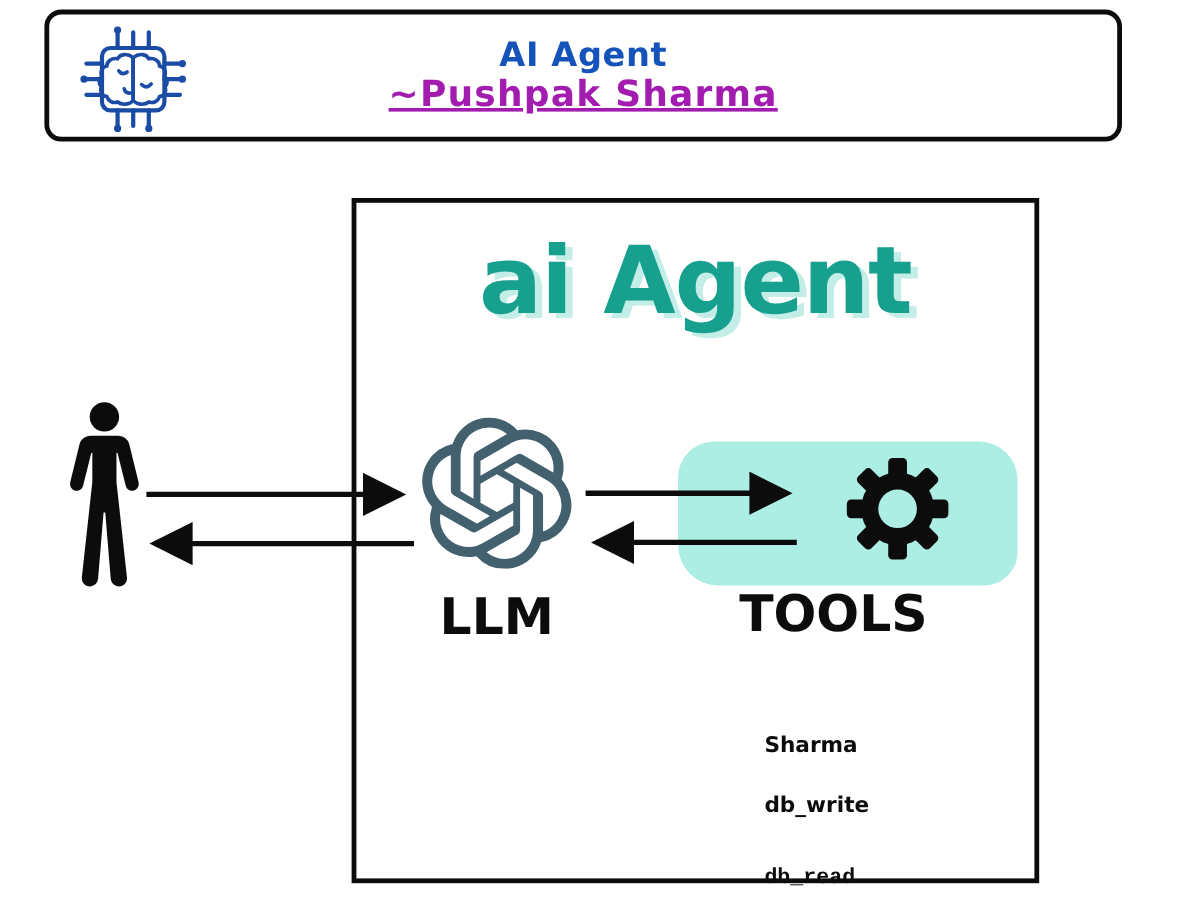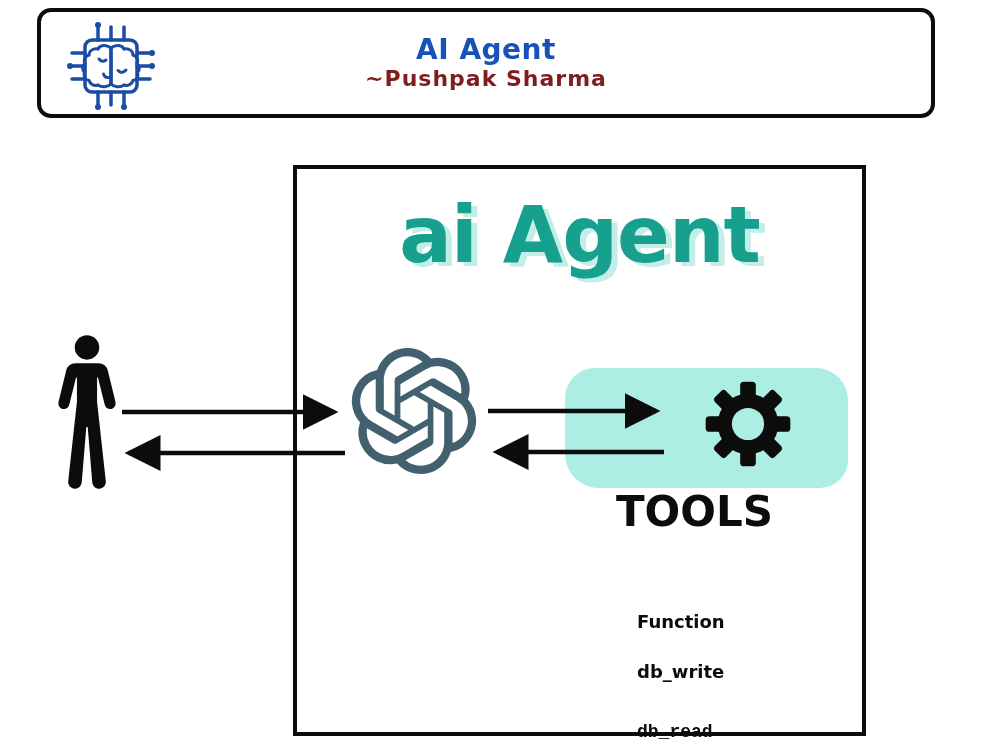--- a/index.html
+++ b/index.html
@@ -14,21 +14,21 @@
   }
   .brainchip{position:absolute;left:18px;top:2px;width:104px;height:104px;}
   .header-titles{
     position:absolute;left:0;top:0;width:100%;height:100%;
     display:flex;flex-direction:column;align-items:center;justify-content:center;gap:4px;
   }
   .header-title{
     color:#1553bb;font-size:28px;font-weight:bold;letter-spacing:.5px;line-height:1;
   }
   .header-author{
-    color:#7f1d1d;font-size:22px;font-weight:bold;letter-spacing:1px;line-height:1;
+    color:#a21caf;font-size:30px;font-weight:bold;letter-spacing:1px;line-height:1;text-decoration:underline;
   }
   
   .main-box{
     position:absolute;left:293px;top:165px;width:573px;height:571px;
     border:4px solid #0c0c0c;background:#ffffff;box-sizing:border-box;
   }
   .diagram-title{
     position:absolute;left:293px;top:193px;width:573px;text-align:center;
     color:#17a08e;font-size:78px;font-weight:bold;line-height:1.1;letter-spacing:-1px;
     text-shadow:6px 4px 0 #c2eee7;
@@ -121,23 +121,24 @@
 
   <svg class="person" viewBox="0 0 80 180" fill="#0c0c0c">
     <circle cx="40" cy="15" r="14"></circle>
     <path d="M27 33 C21.5 33 17.5 36.5 16.3 41 L7.5 77 C6.6 81 8.8 84.5 12.2 85.3 C15.6 86.1 18.8 84 19.7 80.5 L27.5 49.5 L28.5 49.5 L28.5 77 L18.5 168 C18.1 172.5 21.5 176.5 26 176.5 C30.2 176.5 33.6 173.3 34 169 L39.2 106 L40.8 106 L46 169 C46.4 173.3 49.8 176.5 54 176.5 C58.5 176.5 61.9 172.5 61.5 168 L51.5 77 L51.5 49.5 L52.5 49.5 L60.3 80.5 C61.2 84 64.4 86.1 67.8 85.3 C71.2 84.5 73.4 81 72.5 77 L63.7 41 C62.5 36.5 58.5 33 53 33 Z"></path>
   </svg>
 
   <svg class="openai-logo" viewBox="0 0 24 24">
     <path fill="#42606e" d="M22.2819 9.8211a5.9847 5.9847 0 0 0-.5157-4.9108 6.0462 6.0462 0 0 0-6.5098-2.9A6.0651 6.0651 0 0 0 4.9807 4.1818a5.9847 5.9847 0 0 0-3.9977 2.9 6.0462 6.0462 0 0 0 .7427 7.0966 5.98 5.98 0 0 0 .511 4.9107 6.051 6.051 0 0 0 6.5146 2.9001A5.9847 5.9847 0 0 0 13.2599 24a6.0557 6.0557 0 0 0 5.7718-4.2058 5.9894 5.9894 0 0 0 3.9977-2.9001 6.0557 6.0557 0 0 0-.7475-7.073zm-9.022 12.6081a4.4755 4.4755 0 0 1-2.8764-1.0408l.1419-.0804 4.7783-2.7582a.7948.7948 0 0 0 .3927-.6813v-6.7369l2.02 1.1686a.071.071 0 0 1 .038.052v5.5826a4.504 4.504 0 0 1-4.4945 4.4944zm-9.6607-4.1254a4.4708 4.4708 0 0 1-.5346-3.0137l.142.0852 4.783 2.7582a.7712.7712 0 0 0 .7806 0l5.8428-3.3685v2.3324a.0804.0804 0 0 1-.0332.0615L9.74 19.9502a4.4992 4.4992 0 0 1-6.1408-1.6464zM2.3408 7.8956a4.485 4.485 0 0 1 2.3655-1.9728V11.6a.7664.7664 0 0 0 .3879.6765l5.8144 3.3543-2.0201 1.1685a.0757.0757 0 0 1-.071 0l-4.8303-2.7865A4.504 4.504 0 0 1 2.3408 7.8956zm16.5963 3.8558L13.1038 8.364 15.1192 7.2a.0757.0757 0 0 1 .071 0l4.8303 2.7913a4.4944 4.4944 0 0 1-.6765 8.1042v-5.6772a.79.79 0 0 0-.407-.667zm2.0107-3.0231l-.142-.0852-4.7735-2.7818a.7759.7759 0 0 0-.7854 0L9.409 9.2297V6.8974a.0662.0662 0 0 1 .0284-.0615l4.8303-2.7866a4.4992 4.4992 0 0 1 6.6802 4.66zM8.3065 12.863l-2.02-1.1638a.0804.0804 0 0 1-.038-.0567V6.0742a4.4992 4.4992 0 0 1 7.3757-3.4537l-.142.0805L8.704 5.459a.7948.7948 0 0 0-.3927.6813zm1.0976-2.3654l2.602-1.4998 2.6069 1.4998v2.9994l-2.5974 1.4997-2.6067-1.4997Z"></path>
   </svg>
 
+  <div class="llm-label">LLM</div>
   <div class="tools-label">TOOLS</div>
 
-  <div class="detail d2">Function</div>
+  <div class="detail d2">Sharma</div>
   <div class="detail d3">db_write</div>
   <div class="detail d4">db_read</div>
 
   <svg class="arrows" viewBox="0 0 1000 750">
     <defs>
       <marker id="ah-r" markerWidth="10" markerHeight="10" refX="7" refY="4" orient="auto" markerUnits="strokeWidth">
         <path d="M0 0 L8 4 L0 8 Z" fill="#0c0c0c"></path>
       </marker>
     </defs>
     <g stroke="#0c0c0c" stroke-width="4.5" fill="none">

